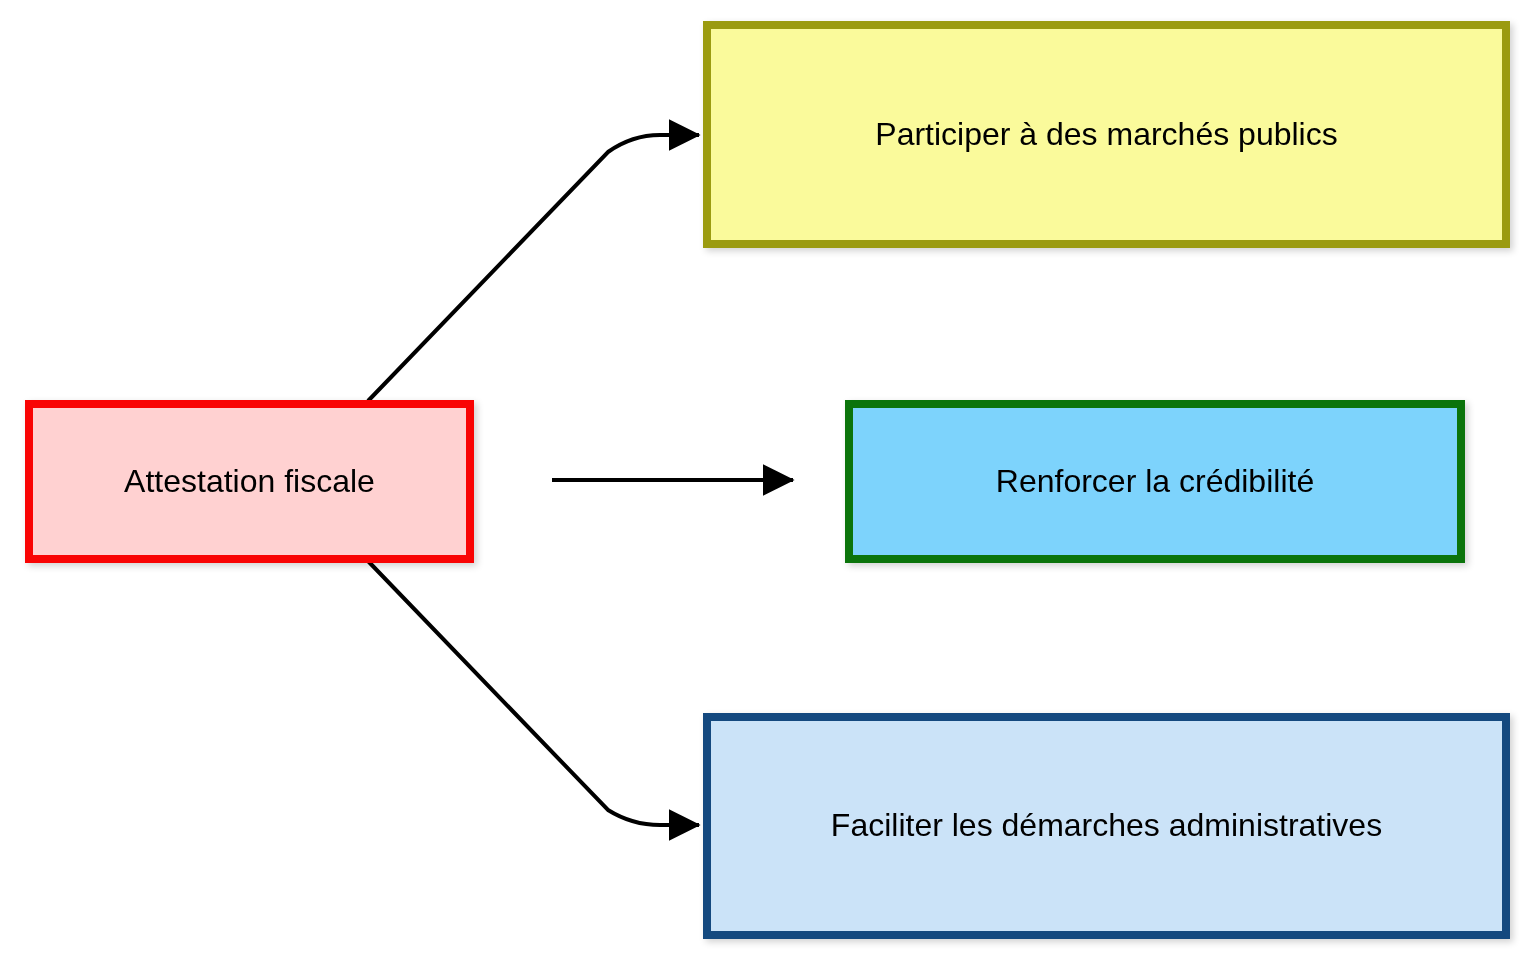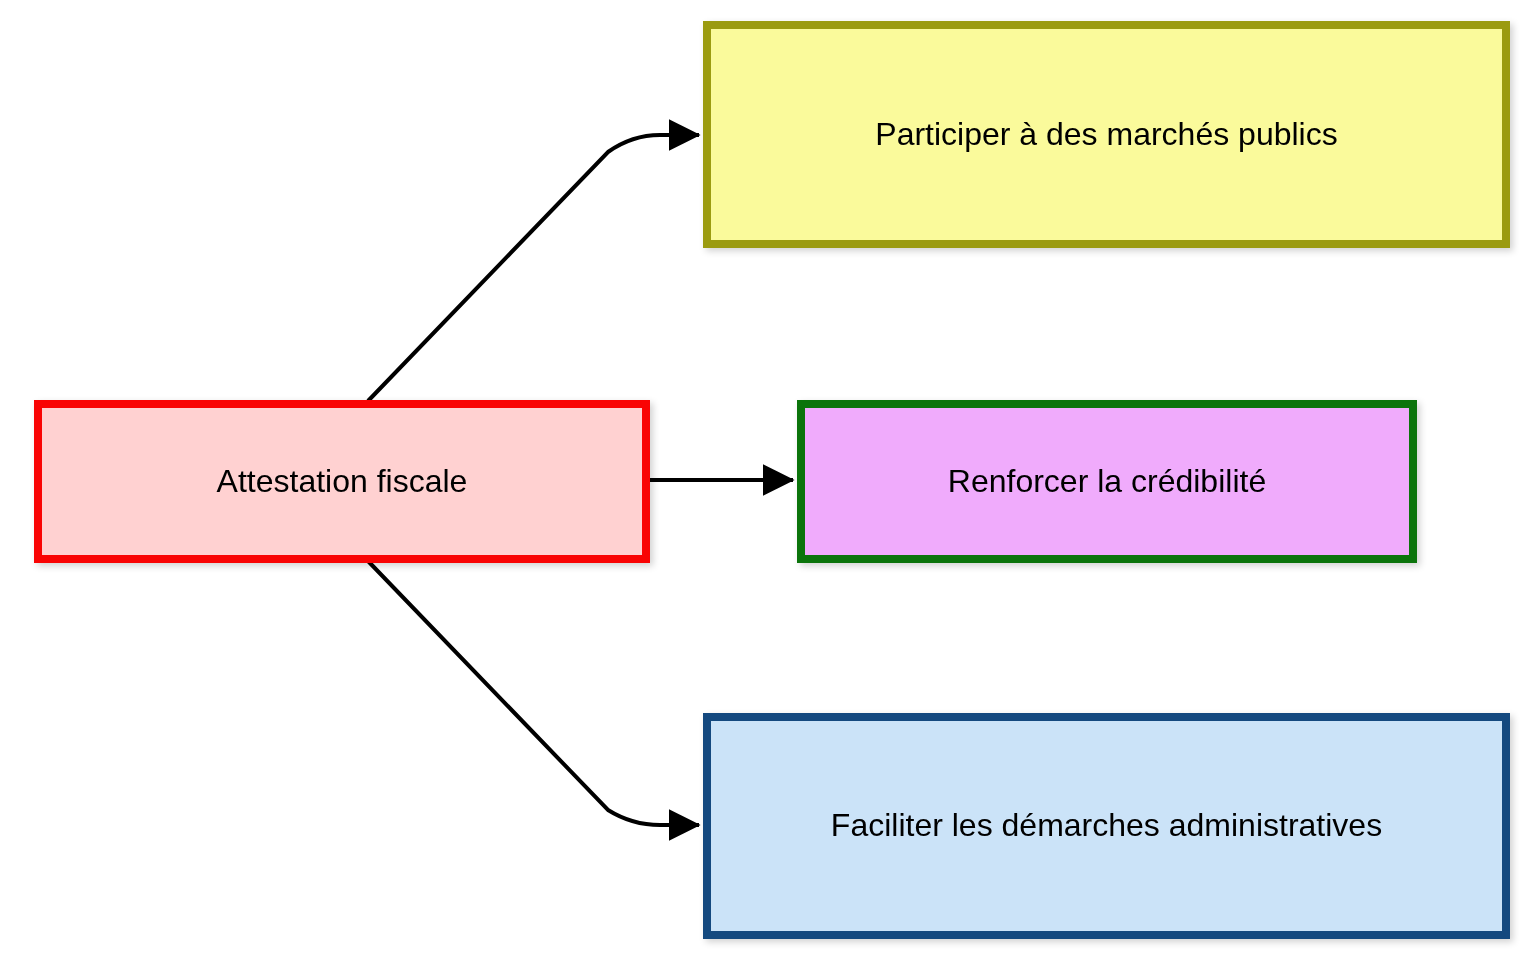--- a/index.html
+++ b/index.html
@@ -34,23 +34,23 @@
     text-align: center;
     box-shadow: 3px 3px 7px rgba(0,0,0,0.18);
   }
   .node-label {
     font-size: 32px;
     line-height: 1.92;
     color: #000000;
     max-width: 580px;
   }
   #node-source {
-    left: 34px;
+    left: 25px;
     top: 400px;
-    width: 616px;
+    width: 449px;
     height: 163px;
   }
   #node-marches {
     left: 703px;
     top: 21px;
     width: 807px;
     height: 227px;
   }
   #node-credibilite {
     left: 797px;
@@ -82,21 +82,21 @@
   </svg>
 
   <div class="node" id="node-source" style="background-color: rgb(255, 209, 209); border-color: rgb(249, 4, 4);">
     <div class="node-label">Attestation fiscale</div>
   </div>
 
   <div class="node" id="node-marches" style="background-color: rgb(250, 250, 155); border-color: rgb(155, 155, 16);">
     <div class="node-label">Participer à des marchés publics</div>
   </div>
 
-  <div class="node" id="node-credibilite" style="background-color: #f0abfc; border-color: rgb(11, 116, 11);">
+  <div class="node" id="node-credibilite" style="background-color: #7dd3fc; border-color: rgb(11, 116, 11); margin-left: 48px;">
     <div class="node-label">Renforcer la crédibilité</div>
   </div>
 
   <div class="node" id="node-demarches" style="background-color: rgb(203, 227, 248); border-color: rgb(20, 73, 127); text-align: right;">
     <div class="node-label">Faciliter les démarches administratives</div>
   </div>
 
 </div>
 
 </body></html>

